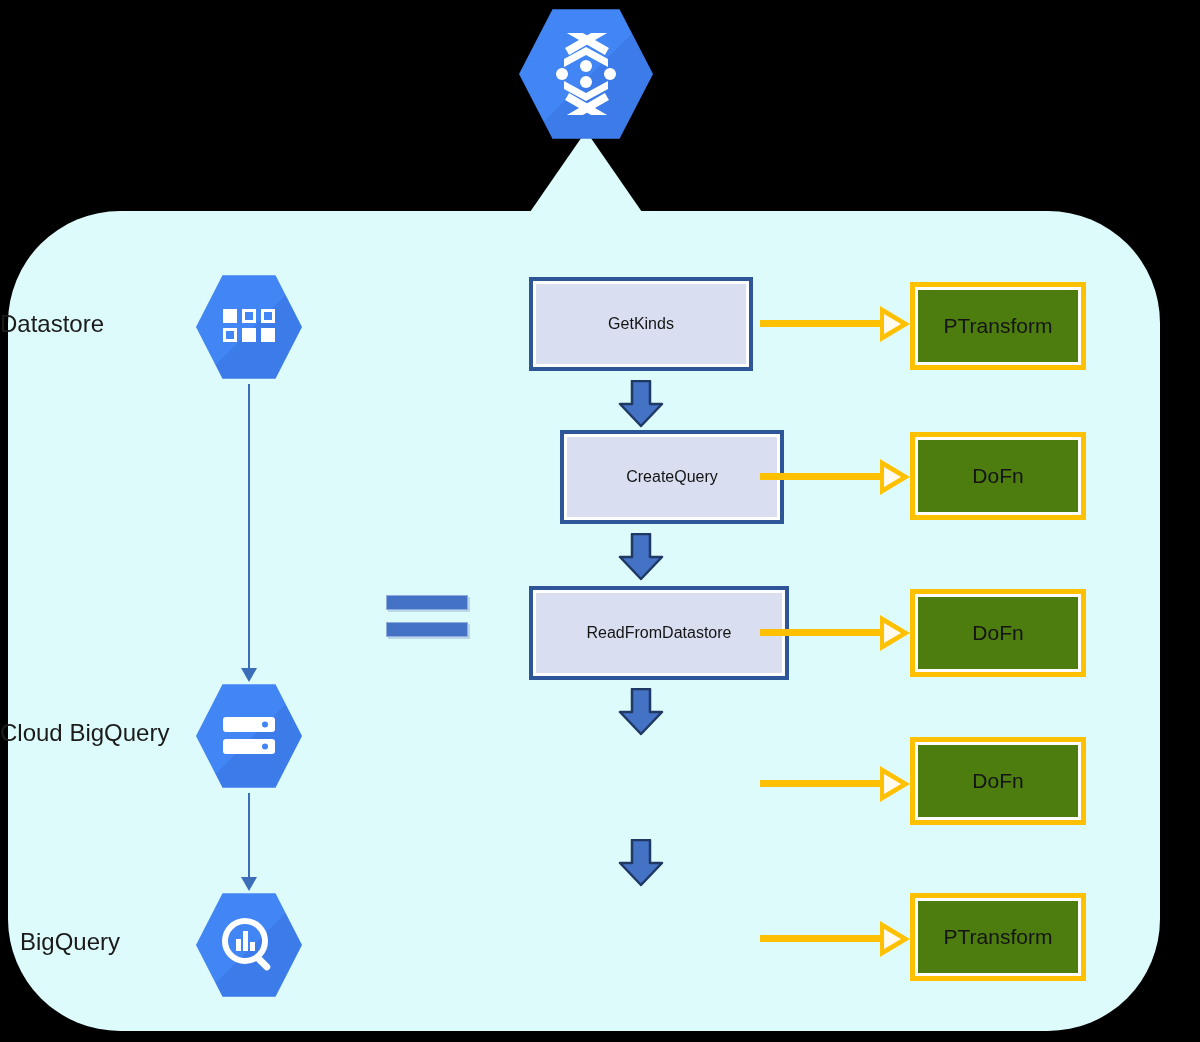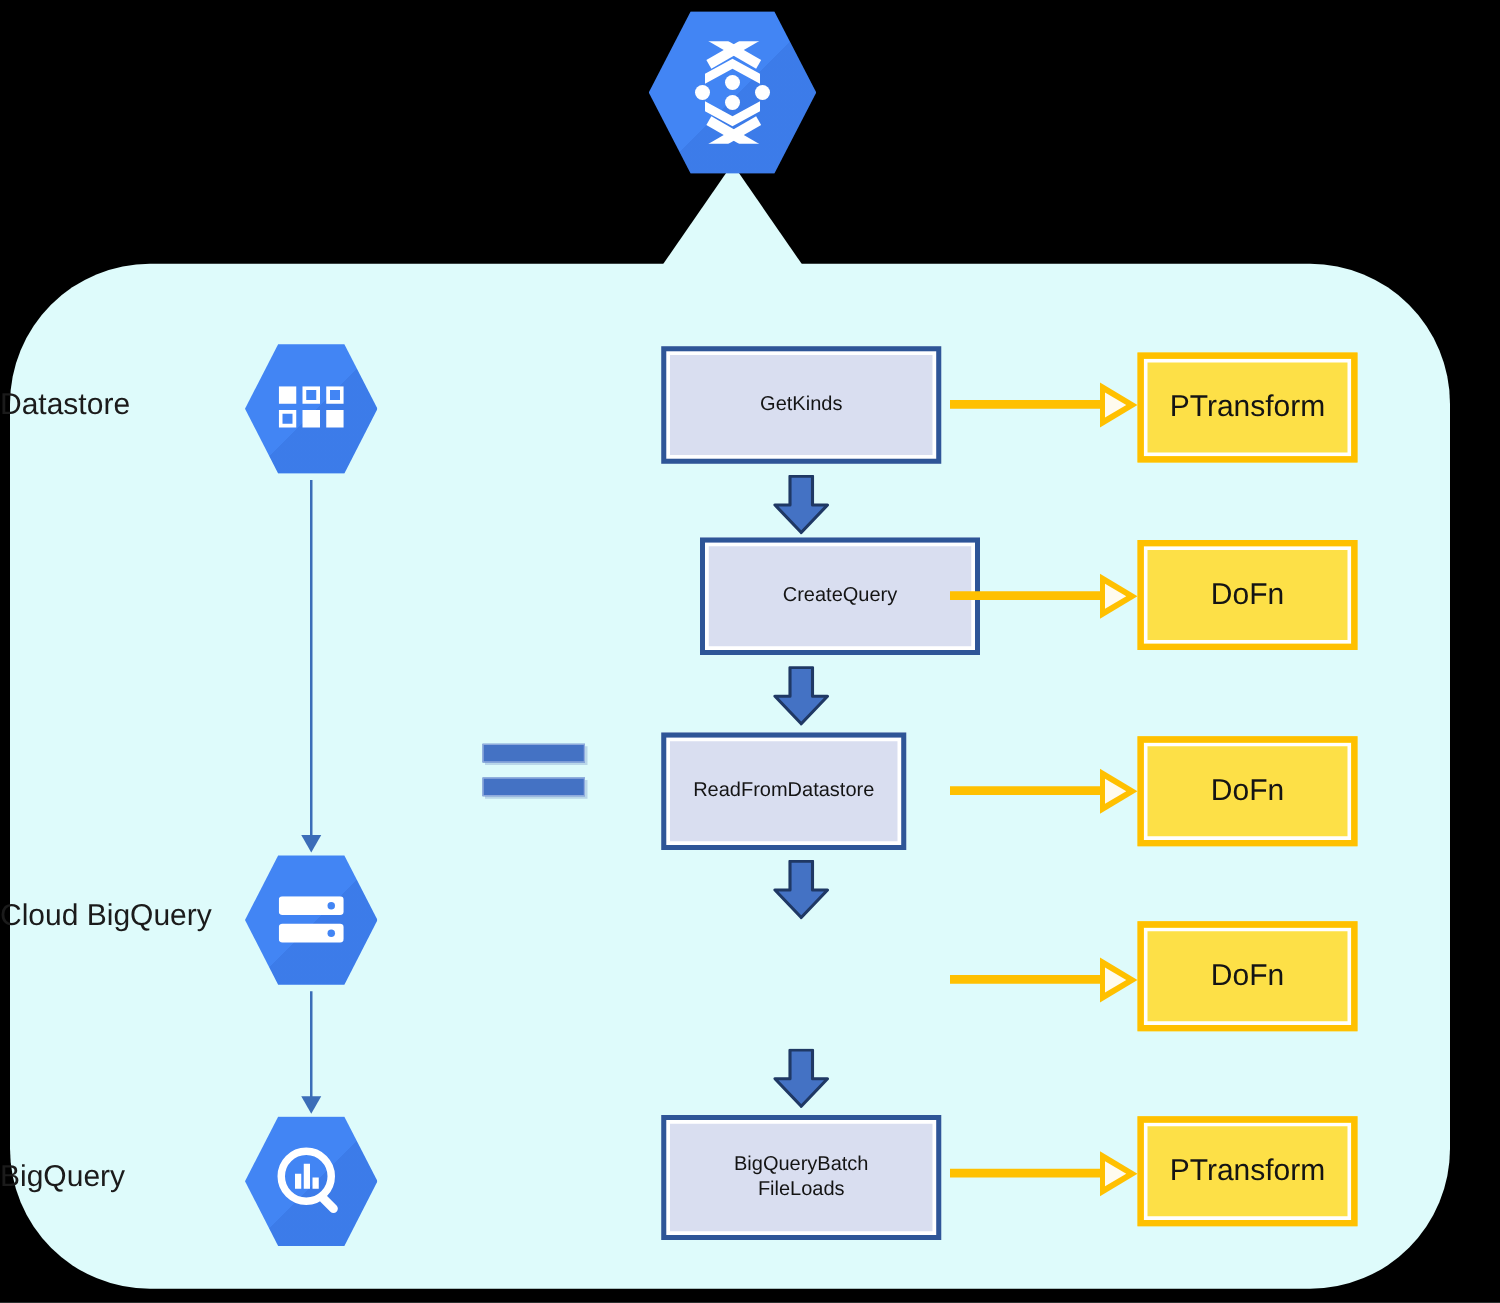--- a/index.html
+++ b/index.html
@@ -107,30 +107,30 @@
     justify-content: center;
     text-align: center;
     color: #141414;
     font-size: 16px;
     line-height: 1.25;
   }
 
   
   .type-box {
     position: absolute;
-    background: #fde047;
+    background: #4d7c0f;
     border: 5px solid #FFC000;
     box-shadow: inset 0 0 0 3px #FFFFFF;
     box-sizing: border-box;
     display: flex;
     align-items: center;
     justify-content: center;
     text-align: center;
     color: #141414;
-    font-size: 24px;
+    font-size: 21px;
     line-height: 1.25;
   }
 
   
   .oline {
     position: absolute;
     height: 7px;
     background: #FFC000;
   }
   .ohead {
@@ -231,21 +231,21 @@
           <circle cx="42" cy="7.5" r="3"></circle>
           <circle cx="42" cy="29.5" r="3"></circle>
         </g>
       </svg>
     </div>
   </div>
 
   <div class="vline" style="left:248px; top:793px; height:86px;"></div>
   <div class="vline-head" style="left:241px; top:877px;"></div>
 
-  <div class="side-label" style="left:0px; top:930px; width:190px;">BigQuery</div>
+  <div class="side-label" style="left:0px; top:930px; width:190px;padding-left:20px;">BigQuery</div>
   <div class="hex" style="left:196px; top:890px; width:106px; height:110px;">
     <div class="hex-shade"></div>
     <div class="hex-glyph">
       <svg width="56" height="56" viewBox="0 0 56 56" aria-hidden="true">
         <circle cx="24" cy="24" r="20" fill="none" stroke="#FFFFFF" stroke-width="6"></circle>
         <g fill="#FFFFFF">
           <rect x="15" y="22" width="5" height="12"></rect>
           <rect x="22" y="14" width="5" height="20"></rect>
           <rect x="29" y="25" width="5" height="9"></rect>
         </g>
@@ -282,21 +282,21 @@
   <div class="type-box" style="left:910px; top:432px; width:176px; height:88px;">
     <span>DoFn</span>
   </div>
 
   <div class="down-arrow" style="left:618px; top:533px;">
     <svg width="46" height="48" viewBox="0 0 46 48" aria-hidden="true">
       <polygon points="14,1 32,1 32,24 44,24 23,46 2,24 14,24" fill="#4472C4" stroke="#1F3864" stroke-width="2.5" stroke-linejoin="round"></polygon>
     </svg>
   </div>
 
-  <div class="step-box" style="left:529px; top:586px; width:196px; height:94px;">
+  <div class="step-box" style="left:529px; top:586px; width:260px; height:94px;">
     <span>ReadFromDatastore</span>
   </div>
   <div class="oline" style="left:760px; top:629px; width:120px;"></div>
   <div class="ohead" style="left:880px; top:615px;"></div>
   <div class="type-box" style="left:910px; top:589px; width:176px; height:88px;">
     <span>DoFn</span>
   </div>
 
   <div class="down-arrow" style="left:618px; top:688px;">
     <svg width="46" height="48" viewBox="0 0 46 48" aria-hidden="true">
@@ -309,23 +309,19 @@
   <div class="type-box" style="left:910px; top:737px; width:176px; height:88px;">
     <span>DoFn</span>
   </div>
 
   <div class="down-arrow" style="left:618px; top:839px;">
     <svg width="46" height="48" viewBox="0 0 46 48" aria-hidden="true">
       <polygon points="14,1 32,1 32,24 44,24 23,46 2,24 14,24" fill="#4472C4" stroke="#1F3864" stroke-width="2.5" stroke-linejoin="round"></polygon>
     </svg>
   </div>
 
-  <div class="step-box" style="left:529px; top:892px; width:224px; height:100px; flex-direction:column;">
-    <span>BigQueryBatch</span>
-    <span>FileLoads</span>
-  </div>
   <div class="oline" style="left:760px; top:935px; width:120px;"></div>
   <div class="ohead" style="left:880px; top:921px;"></div>
   <div class="type-box" style="left:910px; top:893px; width:176px; height:88px;">
     <span>PTransform</span>
   </div>
 
 </div>
 
 </body></html>

